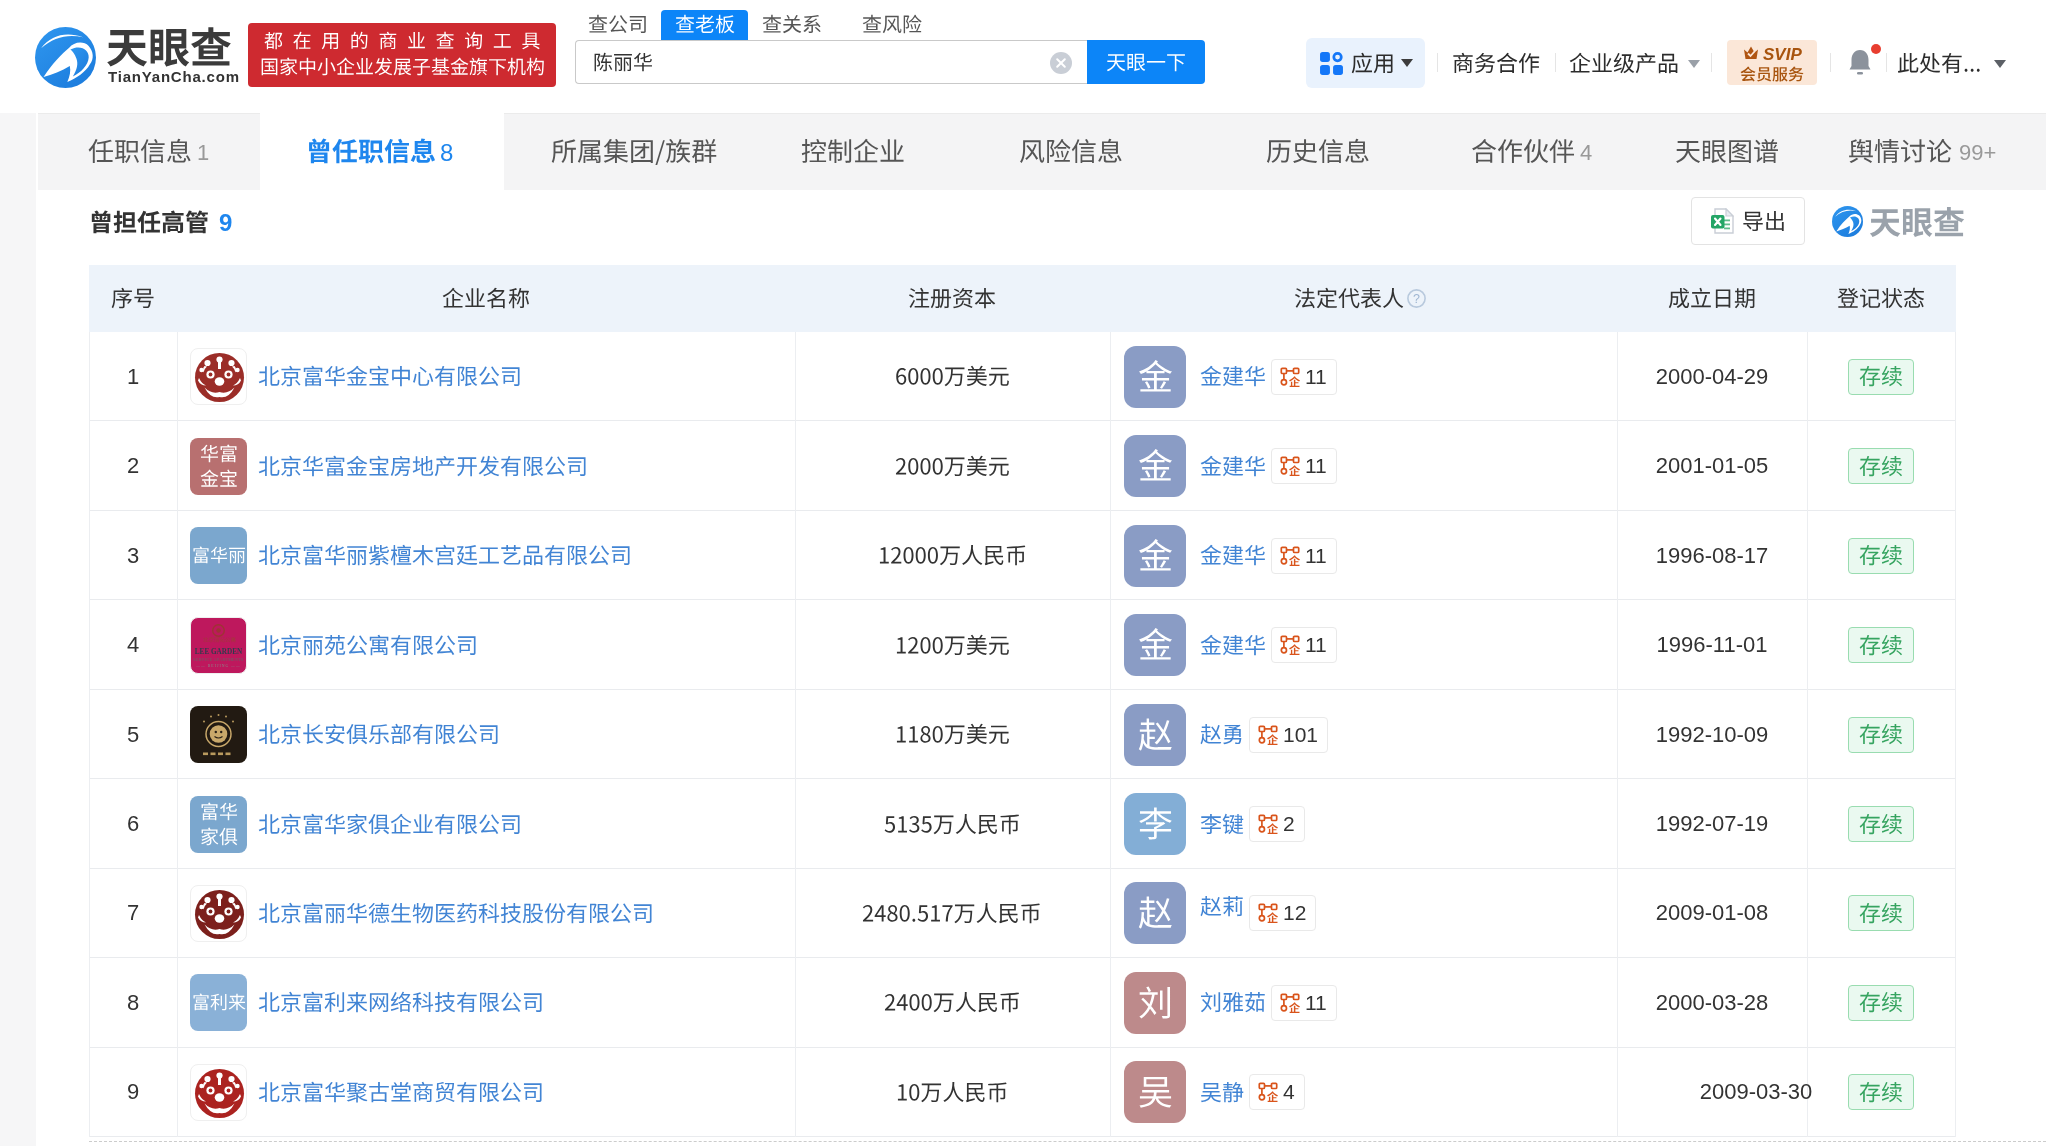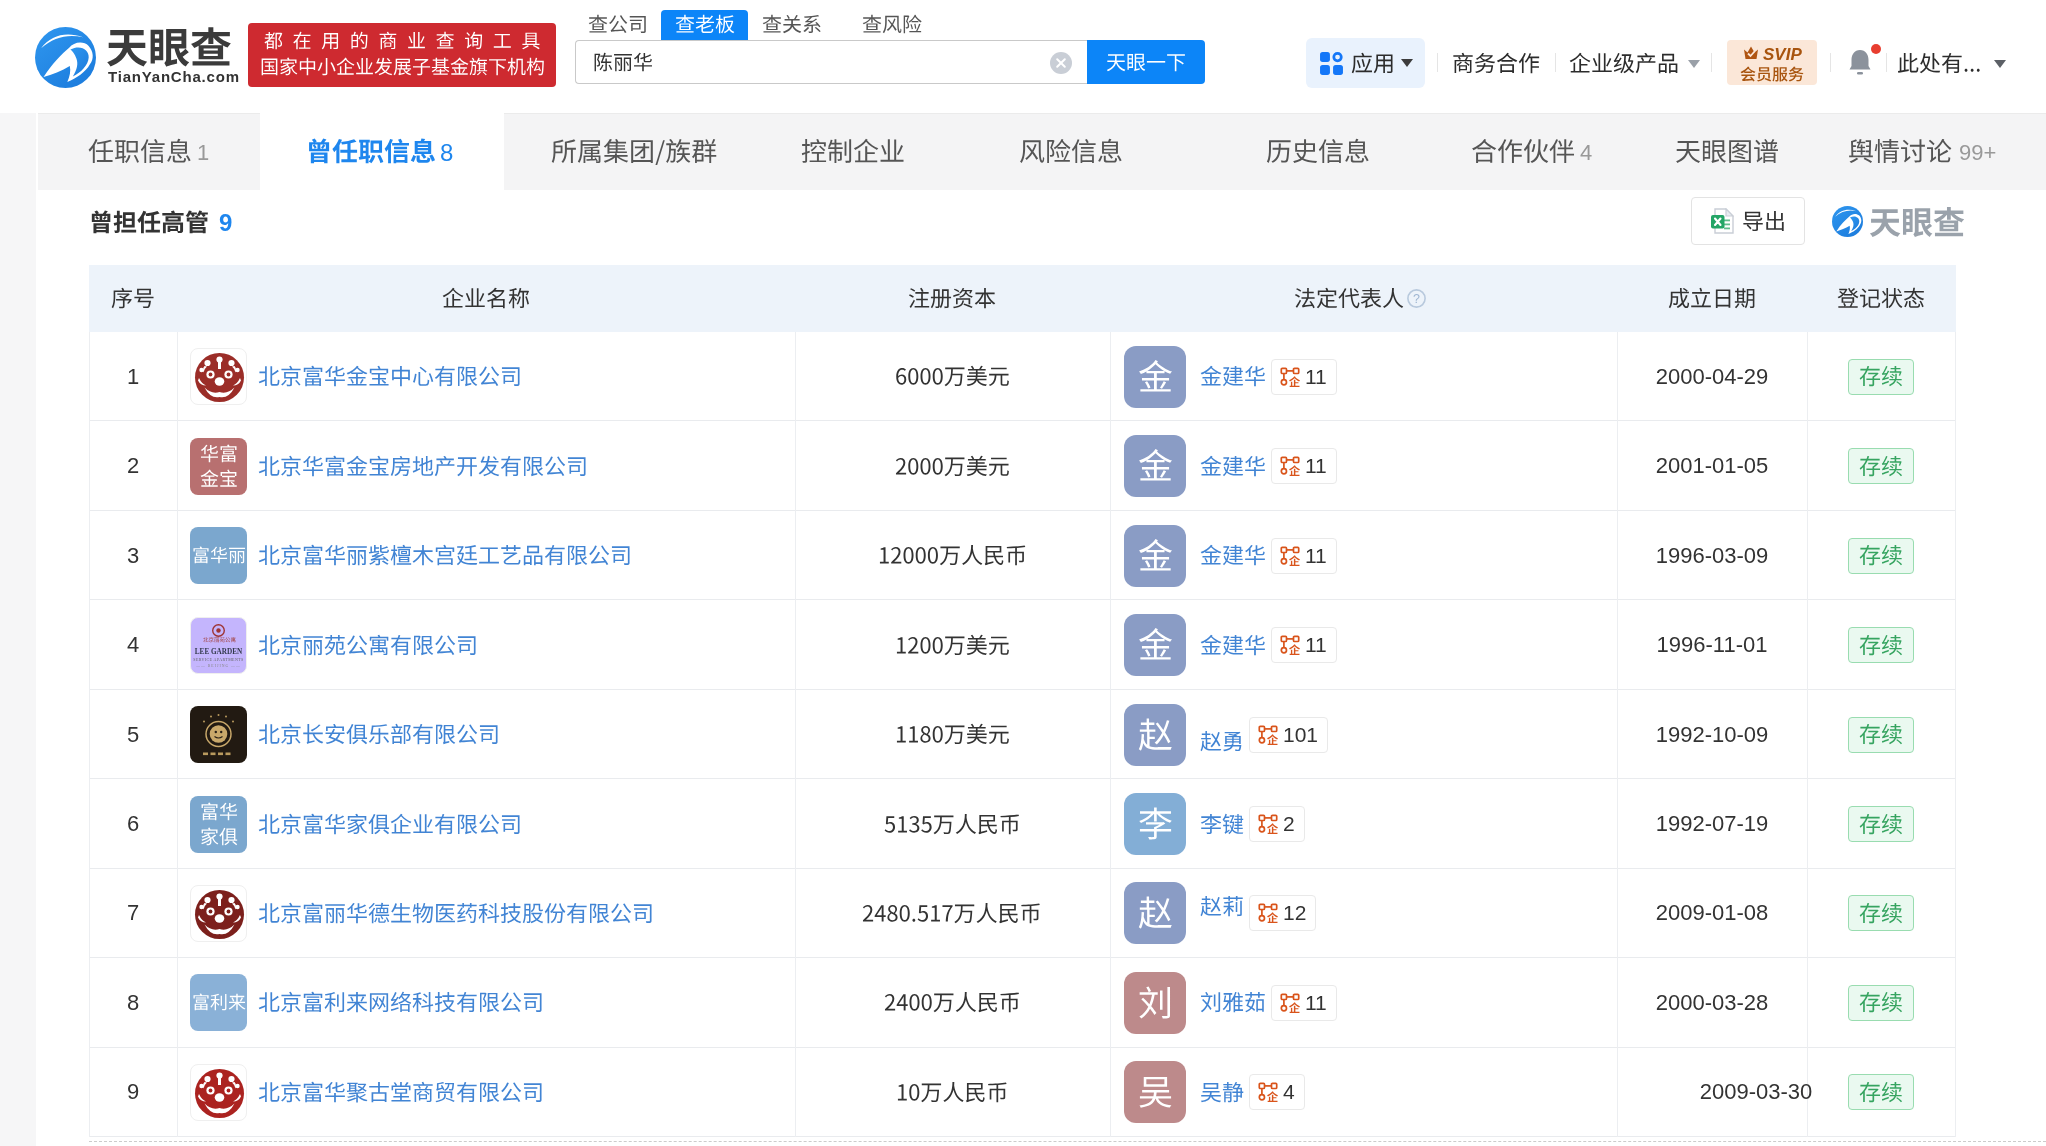--- a/index.html
+++ b/index.html
@@ -1086,36 +1086,36 @@
 <line x1="3.9" y1="6.5" x2="3.9" y2="12.2"></line>
 <circle cx="3.9" cy="15.3" r="2.6"></circle>
         </g>
 <g transform="translate(8.8,19.2) scale(0.0115,-0.0115)">
           <path d="M184 396V46H75V-62H930V46H570V247H839V354H570V561H443V46H302V396ZM483 859C383 709 198 588 18 519C49 491 83 448 100 417C246 483 388 577 500 695C637 550 769 477 908 417C923 453 955 495 984 521C842 571 701 639 569 777L591 806Z" fill="#d9541b"></path>
         </g>
 </svg>
       <span style="font:21px 'Liberation Sans',sans-serif;color:#333;margin-left:5px">11</span>
     </div>
   </div>
-<div style="position:absolute;left:1712px;top:543.625px;transform:translateX(-50%);font:400 22px 'Liberation Sans',sans-serif;color:#333;line-height:24px;white-space:nowrap;">1996-03-09</div>
+<div style="position:absolute;left:1712px;top:543.625px;transform:translateX(-50%);font:400 22px 'Liberation Sans',sans-serif;color:#333;line-height:24px;white-space:nowrap;">1996-08-17</div>
 <div style="position:absolute;left:1848px;top:537.6px;width:66px;height:36px;background:#eaf9f0;border:1px solid #99dcb0;border-radius:4px;box-sizing:border-box">
     <div style="position:absolute;left:10.0px;top:5.5px">
       <svg width="44" height="23" viewBox="0 0 44 23" fill="#36a460" style="display:block">
         <g transform="translate(0.0,19.4) scale(0.022000,-0.022000)">
           <path d="M613 349V266H335V196H613V10C613 -4 610 -8 592 -9C574 -10 514 -10 448 -8C458 -29 468 -58 471 -79C557 -79 613 -79 647 -68C680 -56 689 -35 689 9V196H957V266H689V324C762 370 840 432 894 492L846 529L831 525H420V456H761C718 416 663 375 613 349ZM385 840C373 797 359 753 342 709H63V637H311C246 499 153 370 31 284C43 267 61 235 69 216C112 247 152 282 188 320V-78H264V411C316 481 358 557 394 637H939V709H424C438 746 451 784 462 821Z"></path>
         </g>
         <g transform="translate(22.0,19.4) scale(0.022000,-0.022000)">
           <path d="M474 452C518 426 571 388 597 359L633 401C607 429 553 466 509 489ZM401 361C448 335 503 293 529 264L566 307C538 336 483 375 437 400ZM689 105C768 51 863 -29 908 -82L957 -35C910 17 813 94 735 146ZM43 58 60 -12C145 20 256 63 361 103L349 165C235 124 120 82 43 58ZM401 593V528H851C837 485 821 441 807 410L867 394C890 442 916 517 937 584L889 596L877 593H693V683H885V747H693V840H619V747H438V683H619V593ZM648 489V370C648 333 646 292 636 251H380V185H613C576 109 504 34 361 -26C375 -40 396 -65 405 -82C576 -8 655 88 690 185H939V251H708C716 291 718 331 718 368V489ZM61 423C75 430 98 436 215 451C173 386 135 334 118 314C88 276 66 250 46 246C53 229 64 196 68 182C87 196 120 207 354 271C352 285 350 314 350 334L176 291C246 380 315 487 372 594L313 628C296 590 275 552 254 516L135 504C194 591 253 701 296 808L231 838C190 717 118 586 95 552C73 518 56 494 38 490C46 471 57 437 61 423Z"></path>
         </g>
       </svg>
     </div>
   </div>
 <div style="position:absolute;left:133px;top:633.075px;transform:translateX(-50%);font:400 22px 'Liberation Sans',sans-serif;color:#333;line-height:24px;white-space:nowrap;">4</div>
 <div style="position:absolute;left:190px;top:616.6px;width:57px;height:57px">
-    <div style="position:relative;width:57px;height:57px;background:#c4b5fd;border:1px solid #efefef;border-radius:8px;box-sizing:border-box">
+    <div style="position:relative;width:57px;height:57px;background:#be185d;border:1px solid #efefef;border-radius:8px;box-sizing:border-box">
       <svg style="position:absolute;left:0;top:0" width="55" height="55" viewBox="0 0 55 55">
 <circle cx="27.5" cy="12.5" r="5.8" fill="none" stroke="#9e3434" stroke-width="1.4"></circle>
 <circle cx="27.5" cy="12.5" r="2.2" fill="#9e3434"></circle>
 <text x="27.5" y="36" text-anchor="middle" font-family="Liberation Serif" font-weight="bold" font-size="7.2" fill="#333a4d">LEE GARDEN</text>
 <text x="27.5" y="43" text-anchor="middle" font-family="Liberation Serif" font-size="4" fill="#666" letter-spacing="0.4">SERVICE APARTMENTS</text>
 <text x="27.5" y="49" text-anchor="middle" font-family="Liberation Serif" font-size="3.8" fill="#888" letter-spacing="1">—— BEIJING ——</text>
 </svg>
       <div style="position:absolute;left:12.0px;top:19px">
         <svg width="33" height="6" viewBox="0 0 33 6" fill="#a03c38" style="display:block">
           <g transform="translate(0.0,4.8) scale(0.005500,-0.005500)">
@@ -1340,21 +1340,21 @@
   </div>
 <div style="position:absolute;left:1124px;top:703.5px;width:62px;height:62px;background:#8a9cc5;border-radius:12px">
     <div style="position:absolute;left:13.5px;top:13.0px">
       <svg width="35" height="36" viewBox="0 0 35 36" fill="#fff" style="display:block">
         <g transform="translate(0.0,30.8) scale(0.035000,-0.035000)">
           <path d="M104 392C98 218 82 58 23 -41C39 -51 69 -72 81 -82C114 -24 135 49 149 133C219 -18 337 -54 555 -54H936C941 -32 955 3 967 20C906 17 602 18 554 17C461 17 388 24 330 46V250H480V317H330V456H496V523H316V653H468V720H316V840H247V720H82V653H247V523H52V456H261V85C218 121 187 174 164 251C168 294 172 339 174 386ZM506 686C567 610 631 521 689 433C630 318 559 218 477 142C494 130 526 105 538 91C612 165 677 257 734 363C787 278 833 196 862 131L926 176C892 250 837 343 773 440C822 541 863 653 897 770L825 786C798 689 765 596 726 509C674 584 618 658 564 724Z"></path>
         </g>
       </svg>
     </div>
   </div>
-<div style="position:absolute;left:1200px;top:716.5px;height:36px;display:flex;align-items:flex-end">
+<div style="position:absolute;left:1200px;top:716.5px;height:36px;display:flex;align-items:center">
     <div>
       <svg width="44" height="23" viewBox="0 0 44 23" fill="#4184d4" style="display:block">
         <g transform="translate(0.0,19.4) scale(0.022000,-0.022000)">
           <path d="M104 392C98 218 82 58 23 -41C39 -51 69 -72 81 -82C114 -24 135 49 149 133C219 -18 337 -54 555 -54H936C941 -32 955 3 967 20C906 17 602 18 554 17C461 17 388 24 330 46V250H480V317H330V456H496V523H316V653H468V720H316V840H247V720H82V653H247V523H52V456H261V85C218 121 187 174 164 251C168 294 172 339 174 386ZM506 686C567 610 631 521 689 433C630 318 559 218 477 142C494 130 526 105 538 91C612 165 677 257 734 363C787 278 833 196 862 131L926 176C892 250 837 343 773 440C822 541 863 653 897 770L825 786C798 689 765 596 726 509C674 584 618 658 564 724Z"></path>
         </g>
         <g transform="translate(22.0,19.4) scale(0.022000,-0.022000)">
           <path d="M450 254C446 233 441 214 435 196H108V134H406C356 56 259 6 56 -20C68 -36 85 -65 91 -83C329 -47 436 22 489 134H794C782 49 769 9 752 -4C743 -12 734 -13 714 -13C696 -13 642 -12 587 -7C598 -26 607 -53 608 -72C664 -75 718 -76 745 -74C774 -73 795 -68 814 -51C840 -26 858 32 875 165C877 175 878 196 878 196H512C517 214 521 234 525 254ZM143 606V250H213V315H462V267H532V315H779V250H852V606H683L700 628C676 637 646 646 613 654C695 683 778 720 841 759L793 800L777 796H123V737H676C626 714 568 692 515 677C449 690 380 701 321 708L284 663C376 652 488 629 574 606ZM462 435V366H213V435ZM462 486H213V554H462ZM532 435H779V366H532ZM532 486V554H779V486Z"></path>
         </g>
       </svg>
     </div>

